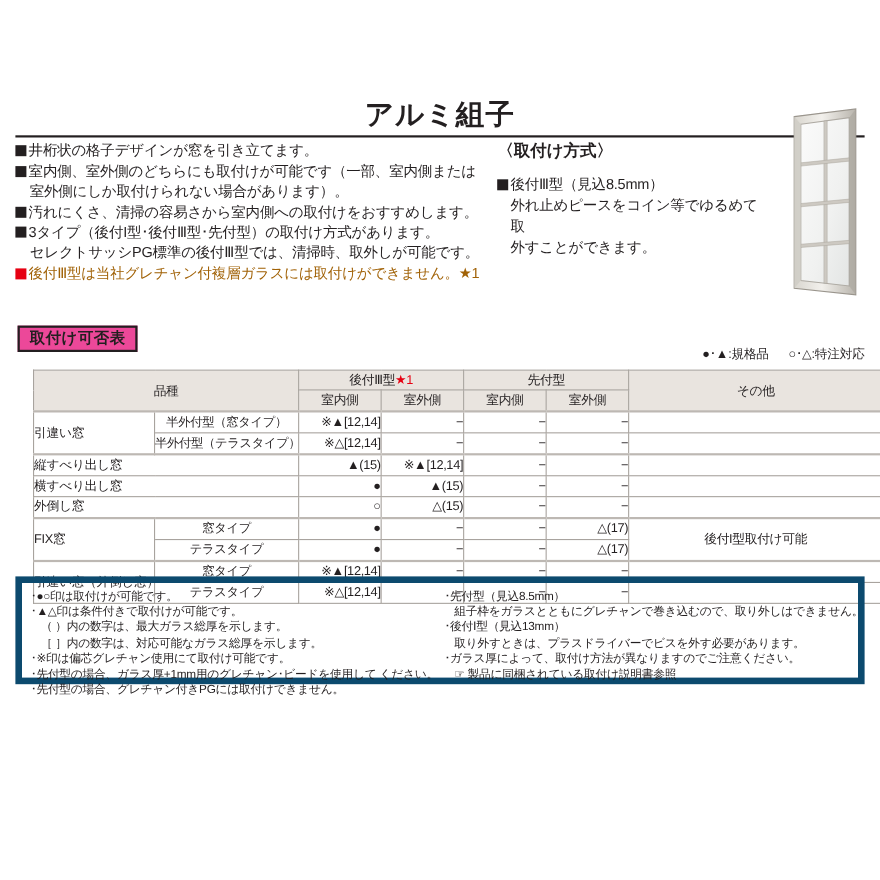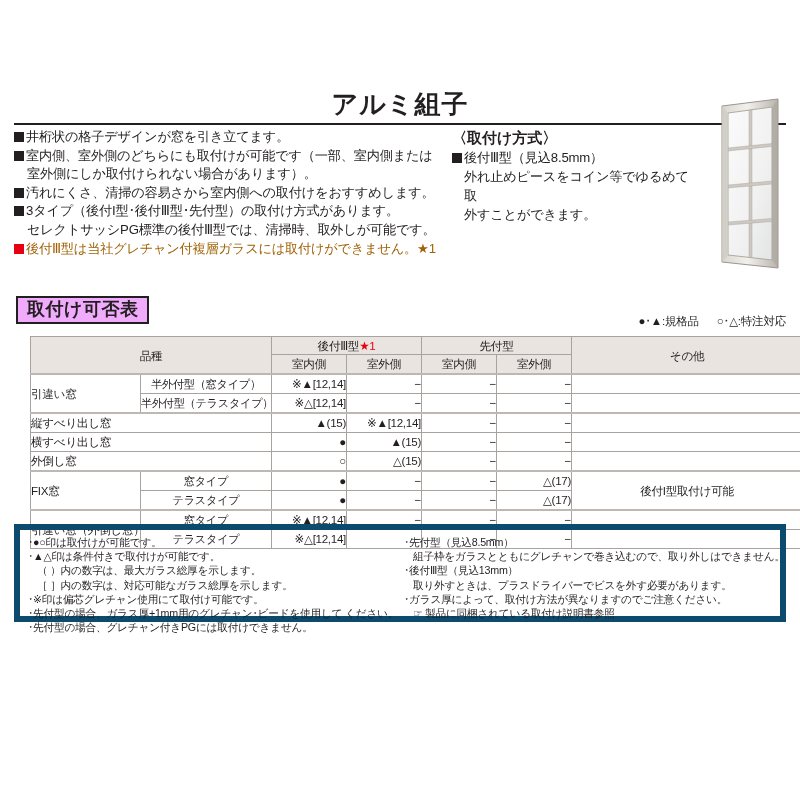--- a/index.html
+++ b/index.html
@@ -69,43 +69,43 @@
     left: 452px; top: 128px;
     width: 246px;
     font-size: 13.2px;
     line-height: 19px;
     letter-spacing: -0.2px;
   }
   .method-title {
     font-size: 15px;
     font-weight: bold;
     letter-spacing: 0px;
-    margin-bottom: 1px;
+    margin-bottom: 11px;
   }
   .method-line.indent { padding-left: 12px; }
 
   
   .photo {
     position: absolute;
     left: 714px; top: 96px;
     width: 72px; height: 180px;
   }
   .photo svg { display: block; }
 
   
   .sec-head {
     position: absolute;
     left: 16px; top: 296px;
     border: 2px solid #231f20;
     padding: 1px 9px 2px 9px;
-    font-size: 18px;
+    font-size: 14px;
     font-weight: bold;
     letter-spacing: 0.5px;
     line-height: 1.18;
-    background: #f0abfc;
+    background: #ec4899;
   }
 
   
   .legend {
     position: absolute;
     right: 14px; top: 314px;
     font-size: 11.5px;
     letter-spacing: -0.2px;
     white-space: nowrap;
   }
@@ -371,21 +371,21 @@
           <div class="note-line">･▲△印は条件付きで取付けが可能です。</div>
           <div class="note-line ind1">（ ）内の数字は、最大ガラス総厚を示します。</div>
           <div class="note-line ind1">［ ］内の数字は、対応可能なガラス総厚を示します。</div>
           <div class="note-line">･※印は偏芯グレチャン使用にて取付け可能です。</div>
           <div class="note-line">･先付型の場合、ガラス厚+1mm用のグレチャン･ビードを使用して ください。</div>
           <div class="note-line">･先付型の場合、グレチャン付きPGには取付けできません。</div>
         </div>
       <div class="notes-col right" id="notes-right">
           <div class="note-line">･先付型（見込8.5mm）</div>
           <div class="note-line ind1">組子枠をガラスとともにグレチャンで巻き込むので、取り外しはできません。</div>
-          <div class="note-line">･後付Ⅲ型（見込13mm）</div>
+          <div class="note-line">･後付Ⅰ型（見込13mm）</div>
           <div class="note-line ind1">取り外すときは、プラスドライバーでビスを外す必要があります。</div>
           <div class="note-line">･ガラス厚によって、取付け方法が異なりますのでご注意ください。</div>
           <div class="note-line ind1">☞ 製品に同梱されている取付け説明書参照</div>
         </div>
     </div>
   </div>
 
 </div>
 
 </body></html>

